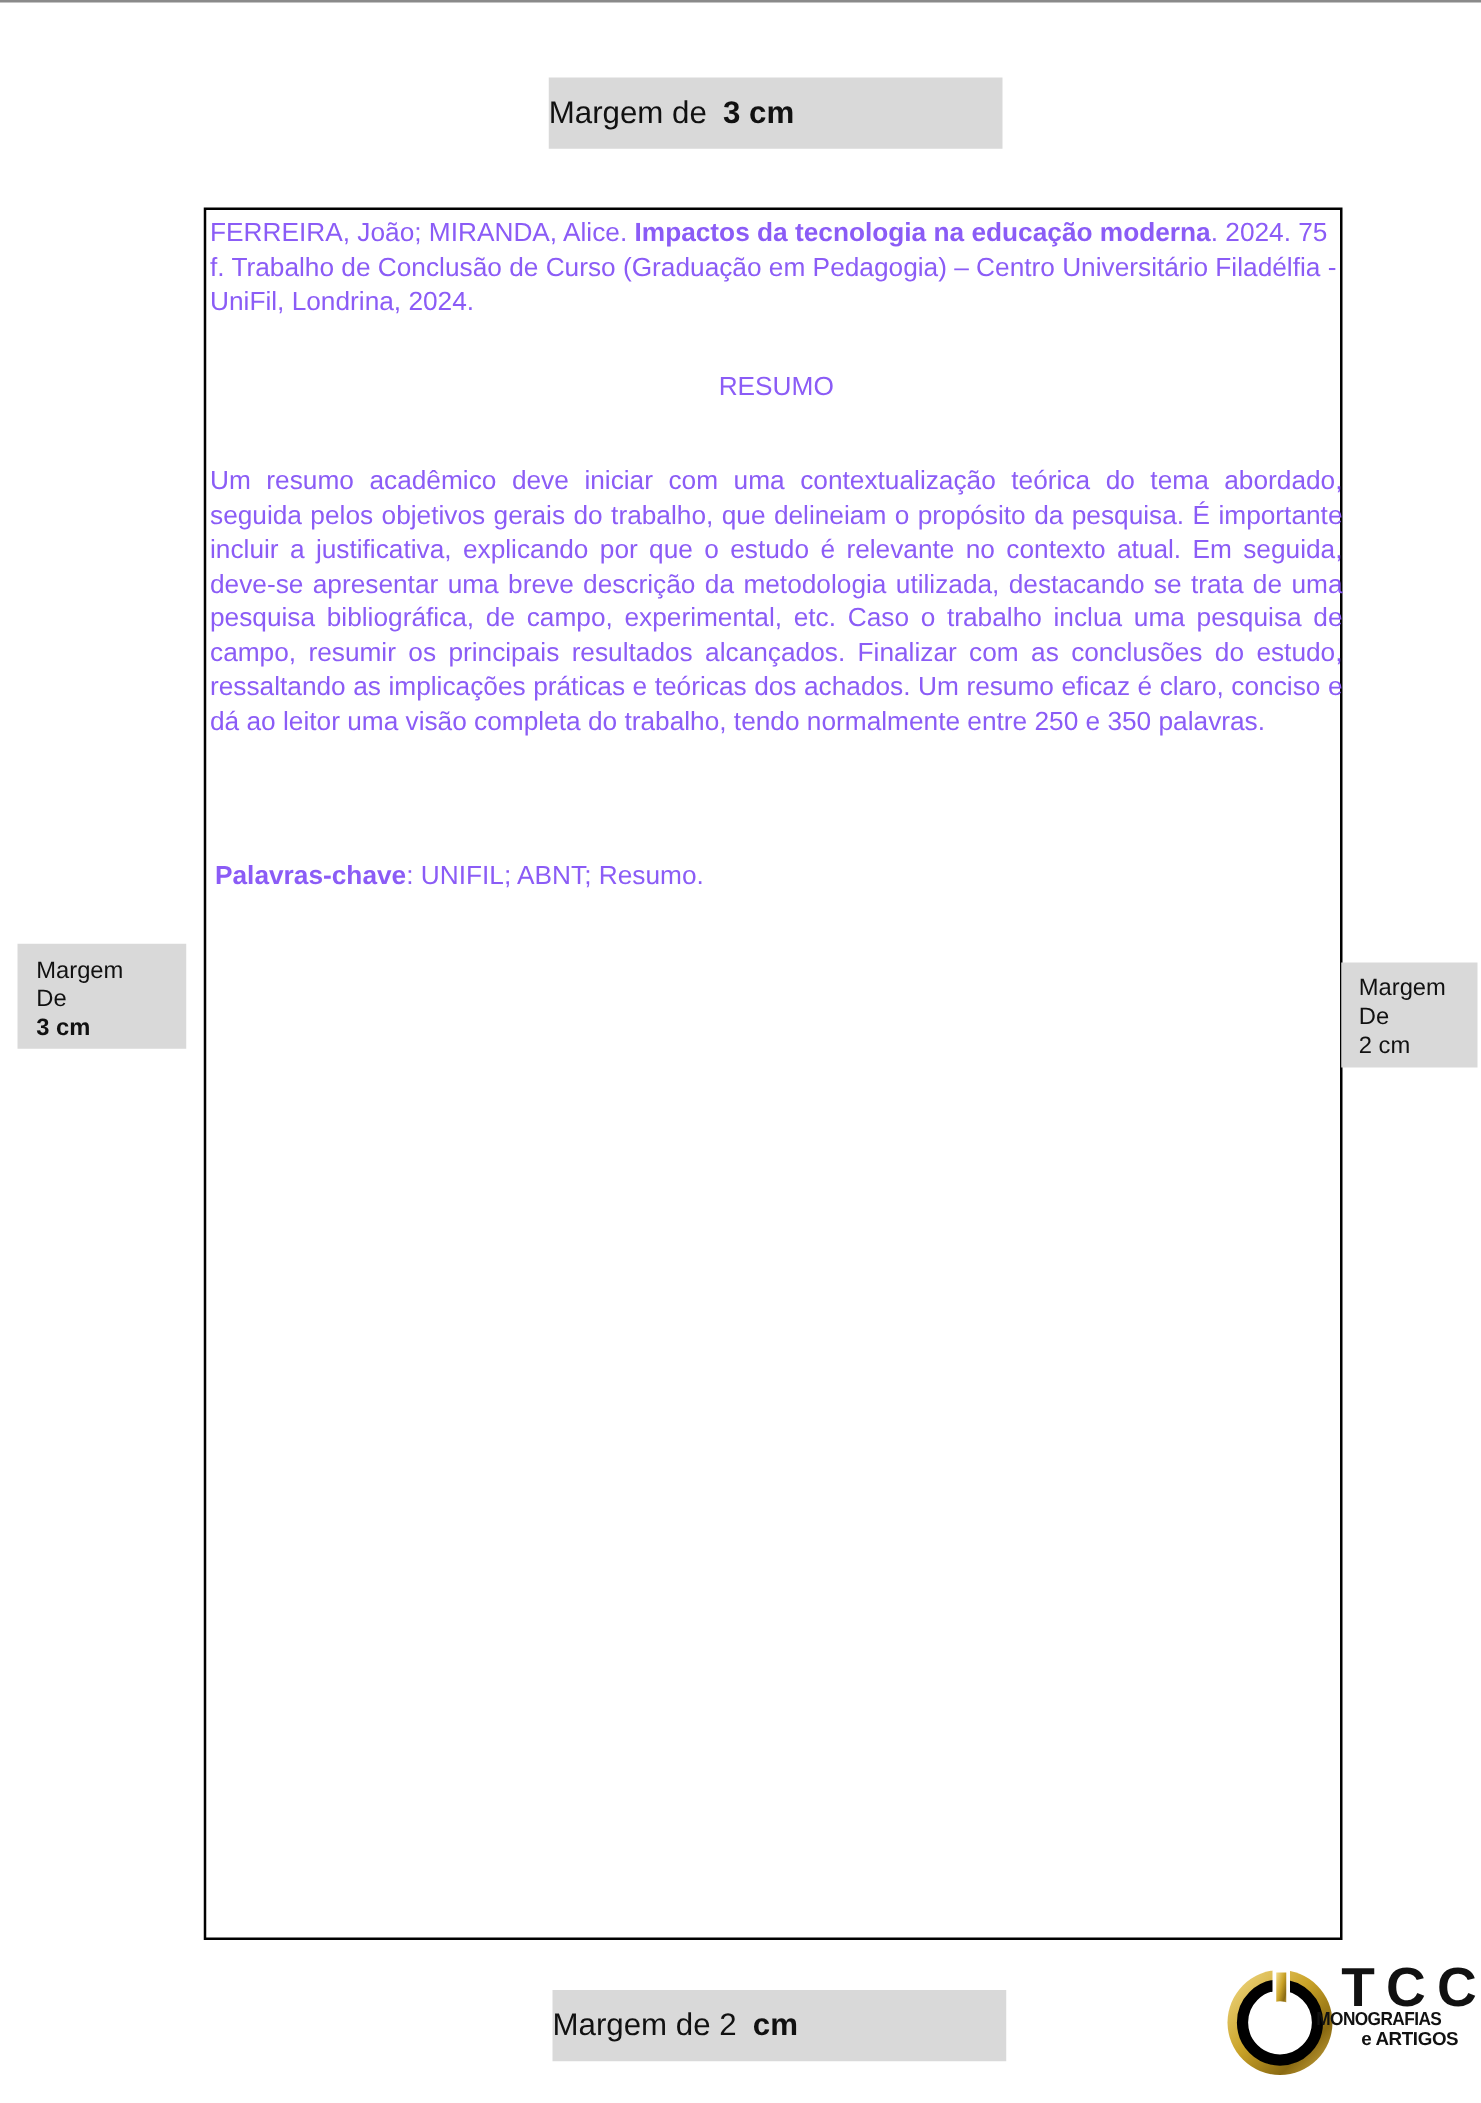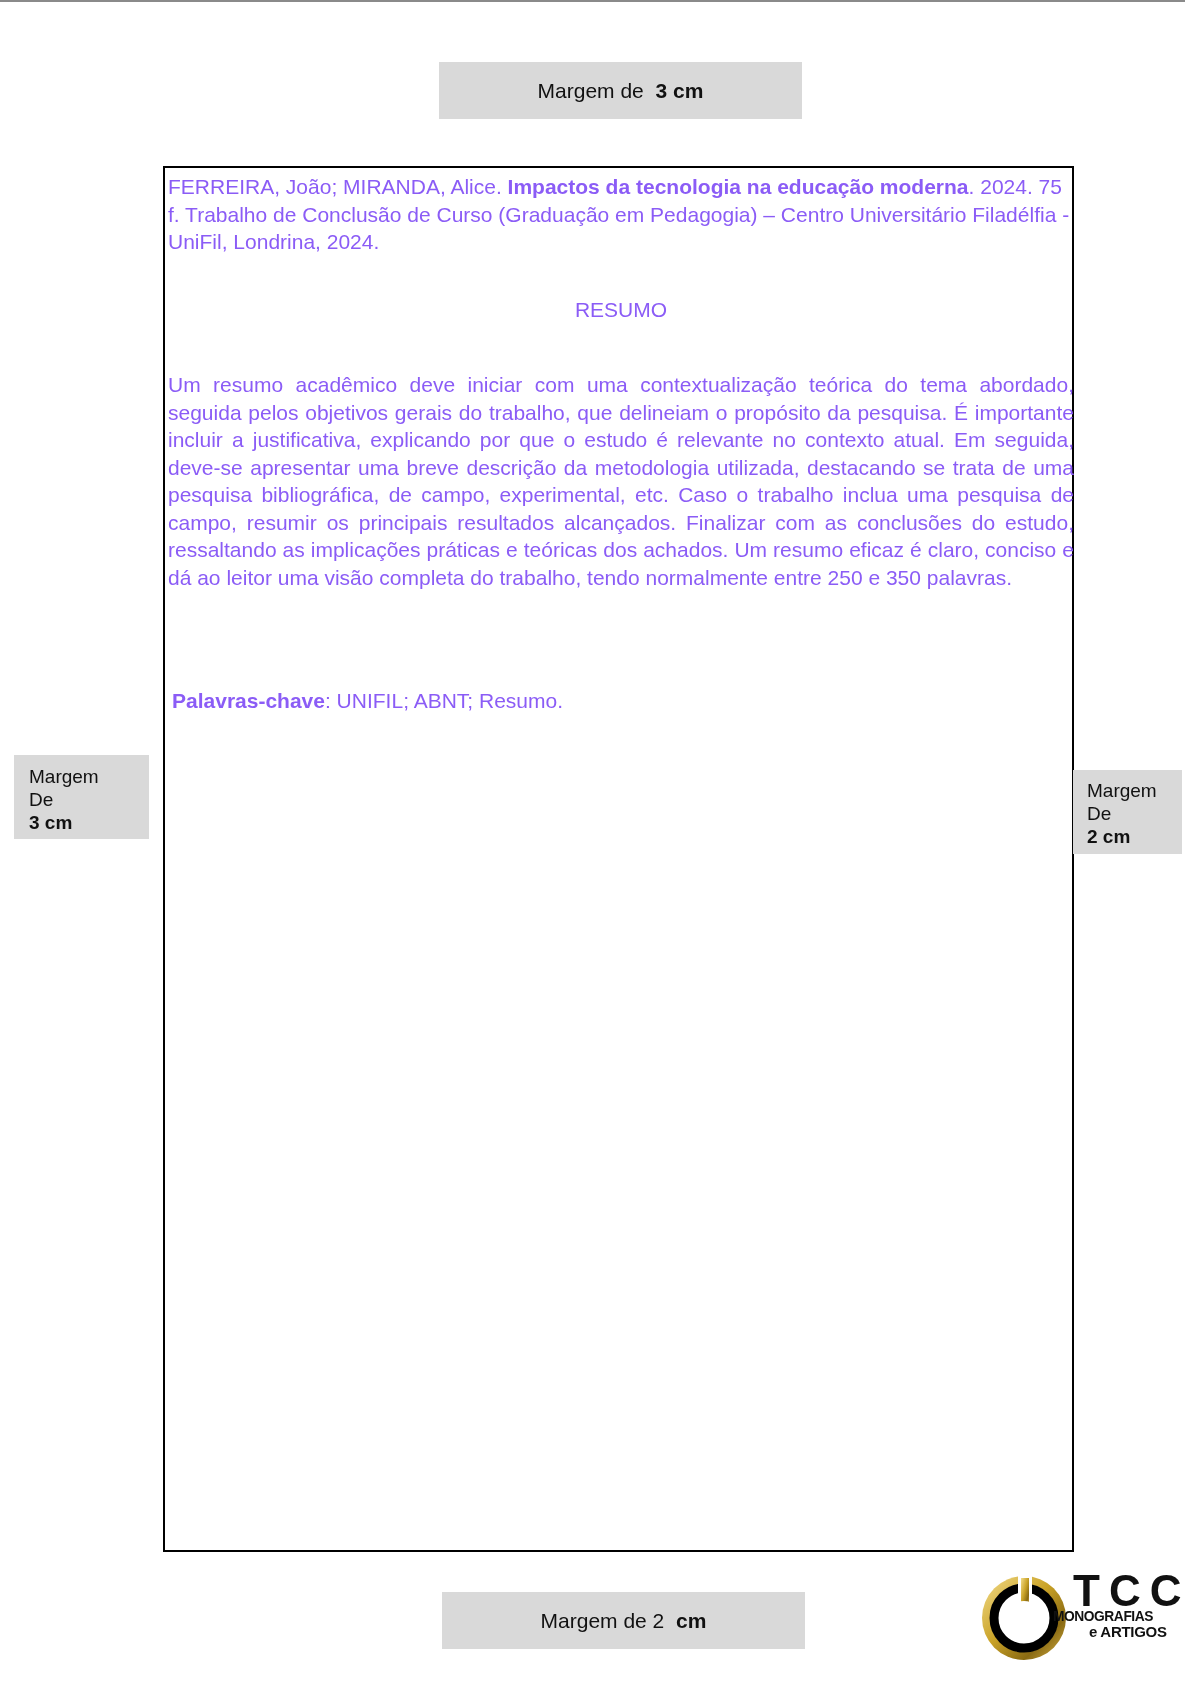--- a/index.html
+++ b/index.html
@@ -5,21 +5,21 @@
     html, body { margin: 0; padding: 0; background: #ffffff; }
     body {
       width: 1185px; height: 1682px; position: relative; overflow: hidden;
       font-family: "Liberation Sans", sans-serif; color: #111111;
     }
     .topline { position: absolute; left: 0; top: 0; width: 1185px; height: 2px; background: #8a8a8a; }
     .margin-box {
       position: absolute; background: #d9d9d9; color: #111;
       font-family: "Liberation Sans", sans-serif;
     }
-    .margin-box.h { display: flex; align-items: center; justify-content: center; font-size: 21px; }
+    .margin-box.h { display: flex; align-items: center; justify-content: flex-start; font-size: 25px; }
     .margin-box.v { font-size: 19px; line-height: 23px; padding: 10px 0 0 15px; box-sizing: border-box; }
     .margin-box b { font-weight: bold; }
     #m-top { left: 439px; top: 62px; width: 363px; height: 57px; }
     #m-bottom { left: 442px; top: 1592px; width: 363px; height: 57px; }
     #m-left { left: 14px; top: 755px; width: 135px; height: 84px; }
     #m-right { left: 1073px; top: 770px; width: 109px; height: 84px; z-index: 3; padding-left: 14px; padding-top: 9px; }
 
     .page {
       position: absolute; left: 163px; top: 166px; width: 911px; height: 1386px;
       border: 2px solid #000; box-sizing: border-box; z-index: 1;
@@ -68,21 +68,21 @@
 
 <div class="margin-box v" id="m-left">
   <div>Margem</div>
   <div>De</div>
   <div style="font-weight:bold">3 cm</div>
 </div>
 
 <div class="margin-box v" id="m-right">
   <div>Margem</div>
   <div>De</div>
-  <div style="font-weight:bold">2 cm</div>
+  <div style="font-weight:normal">2 cm</div>
 </div>
 
 <div class="margin-box h" id="m-bottom">
   <span style="white-space:pre">Margem de 2 </span>
     <b style="margin-left:6px">cm</b>
 </div>
 
 <div class="logo">
   <svg width="96" height="92" viewBox="0 0 96 92" style="position:absolute;left:0;top:0">
     <defs>

